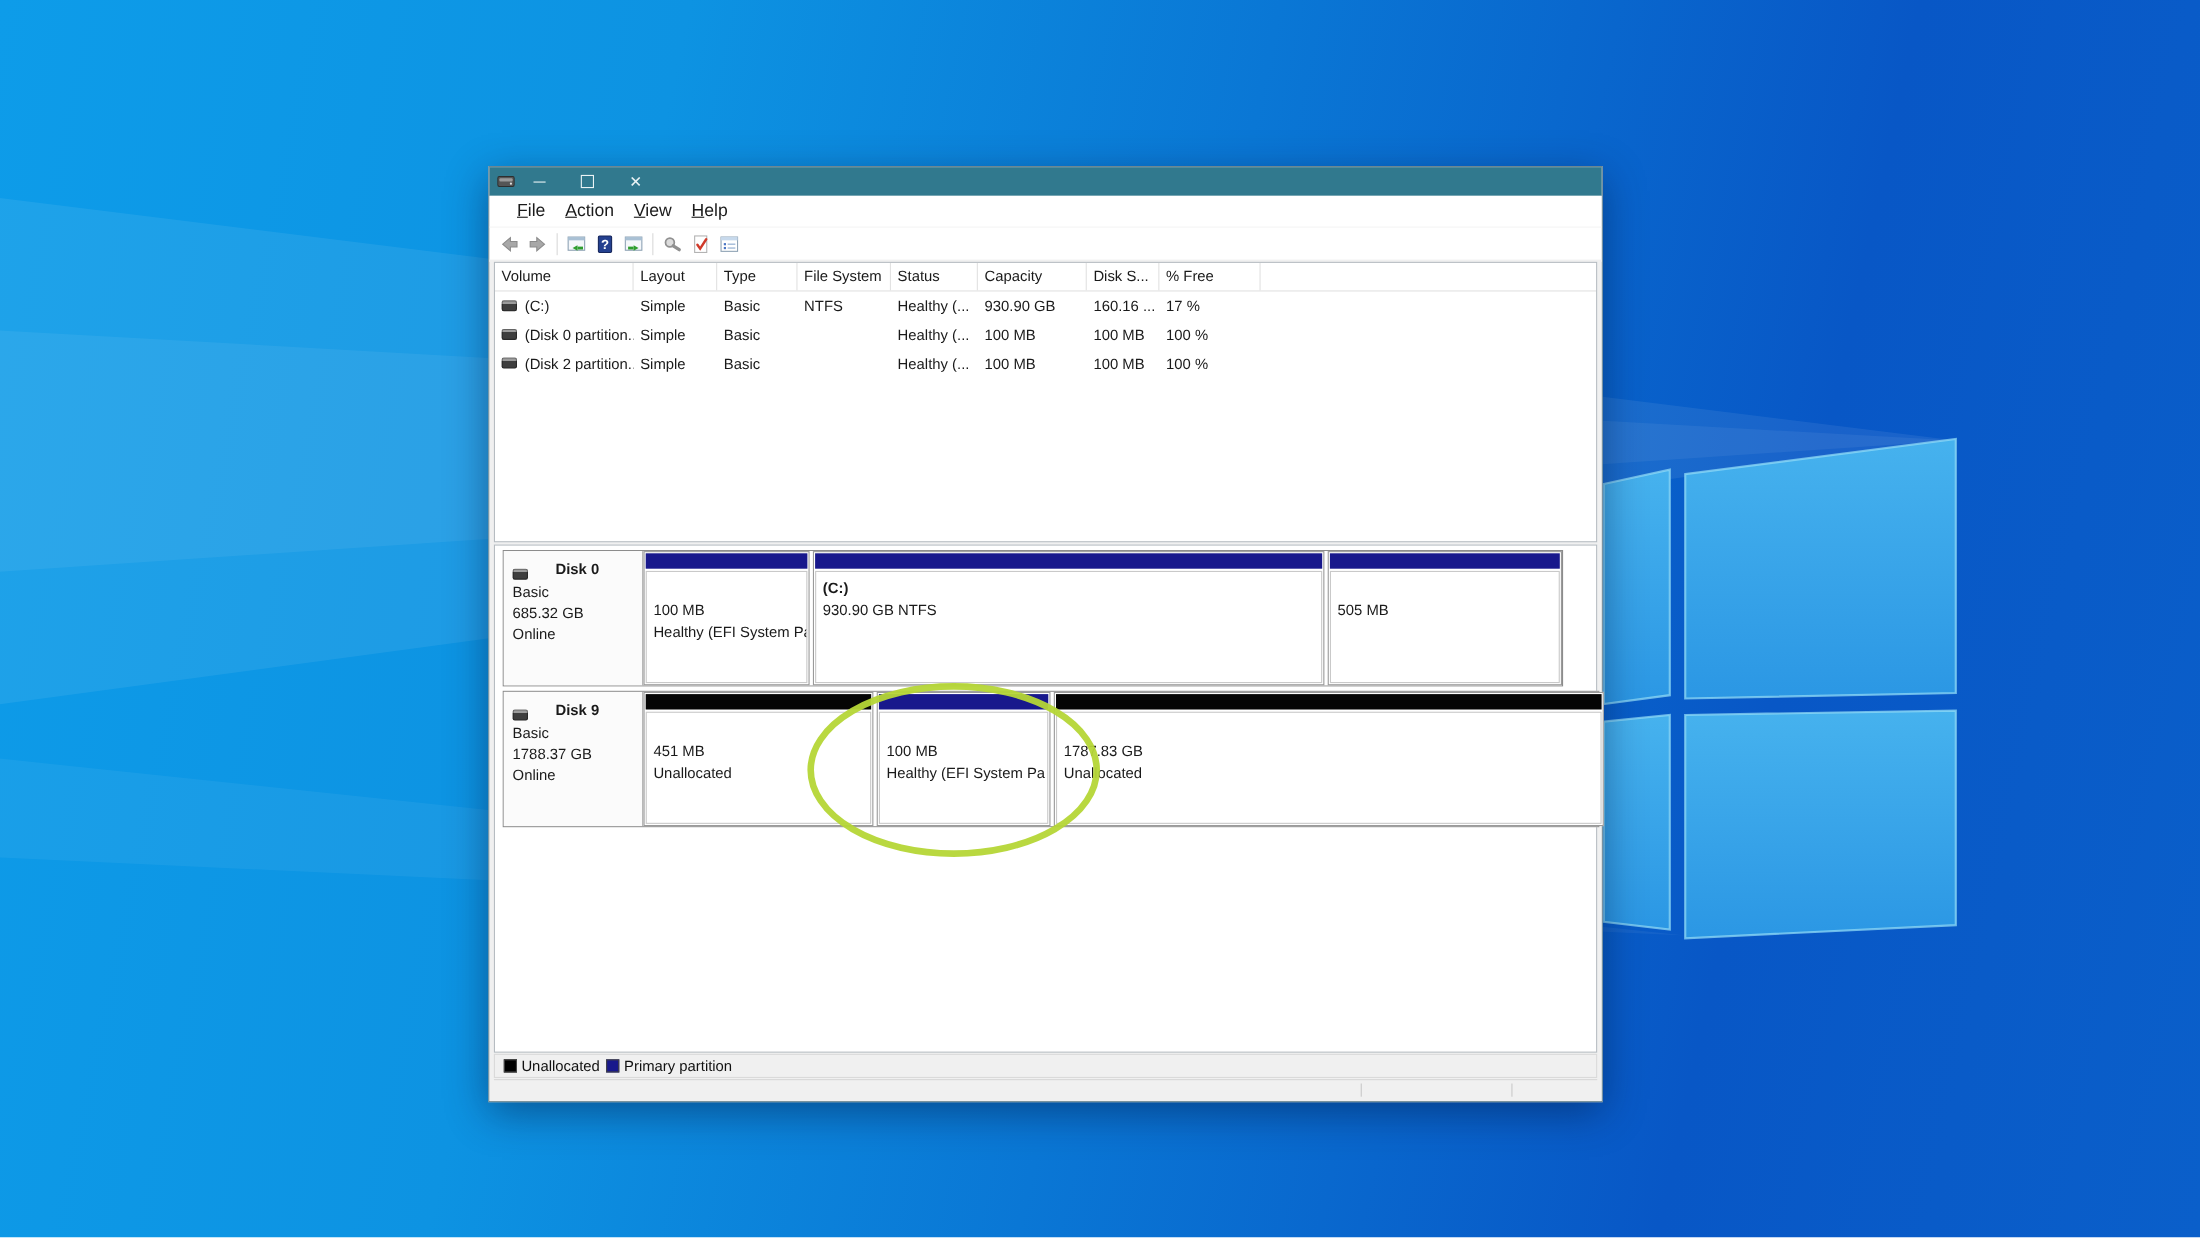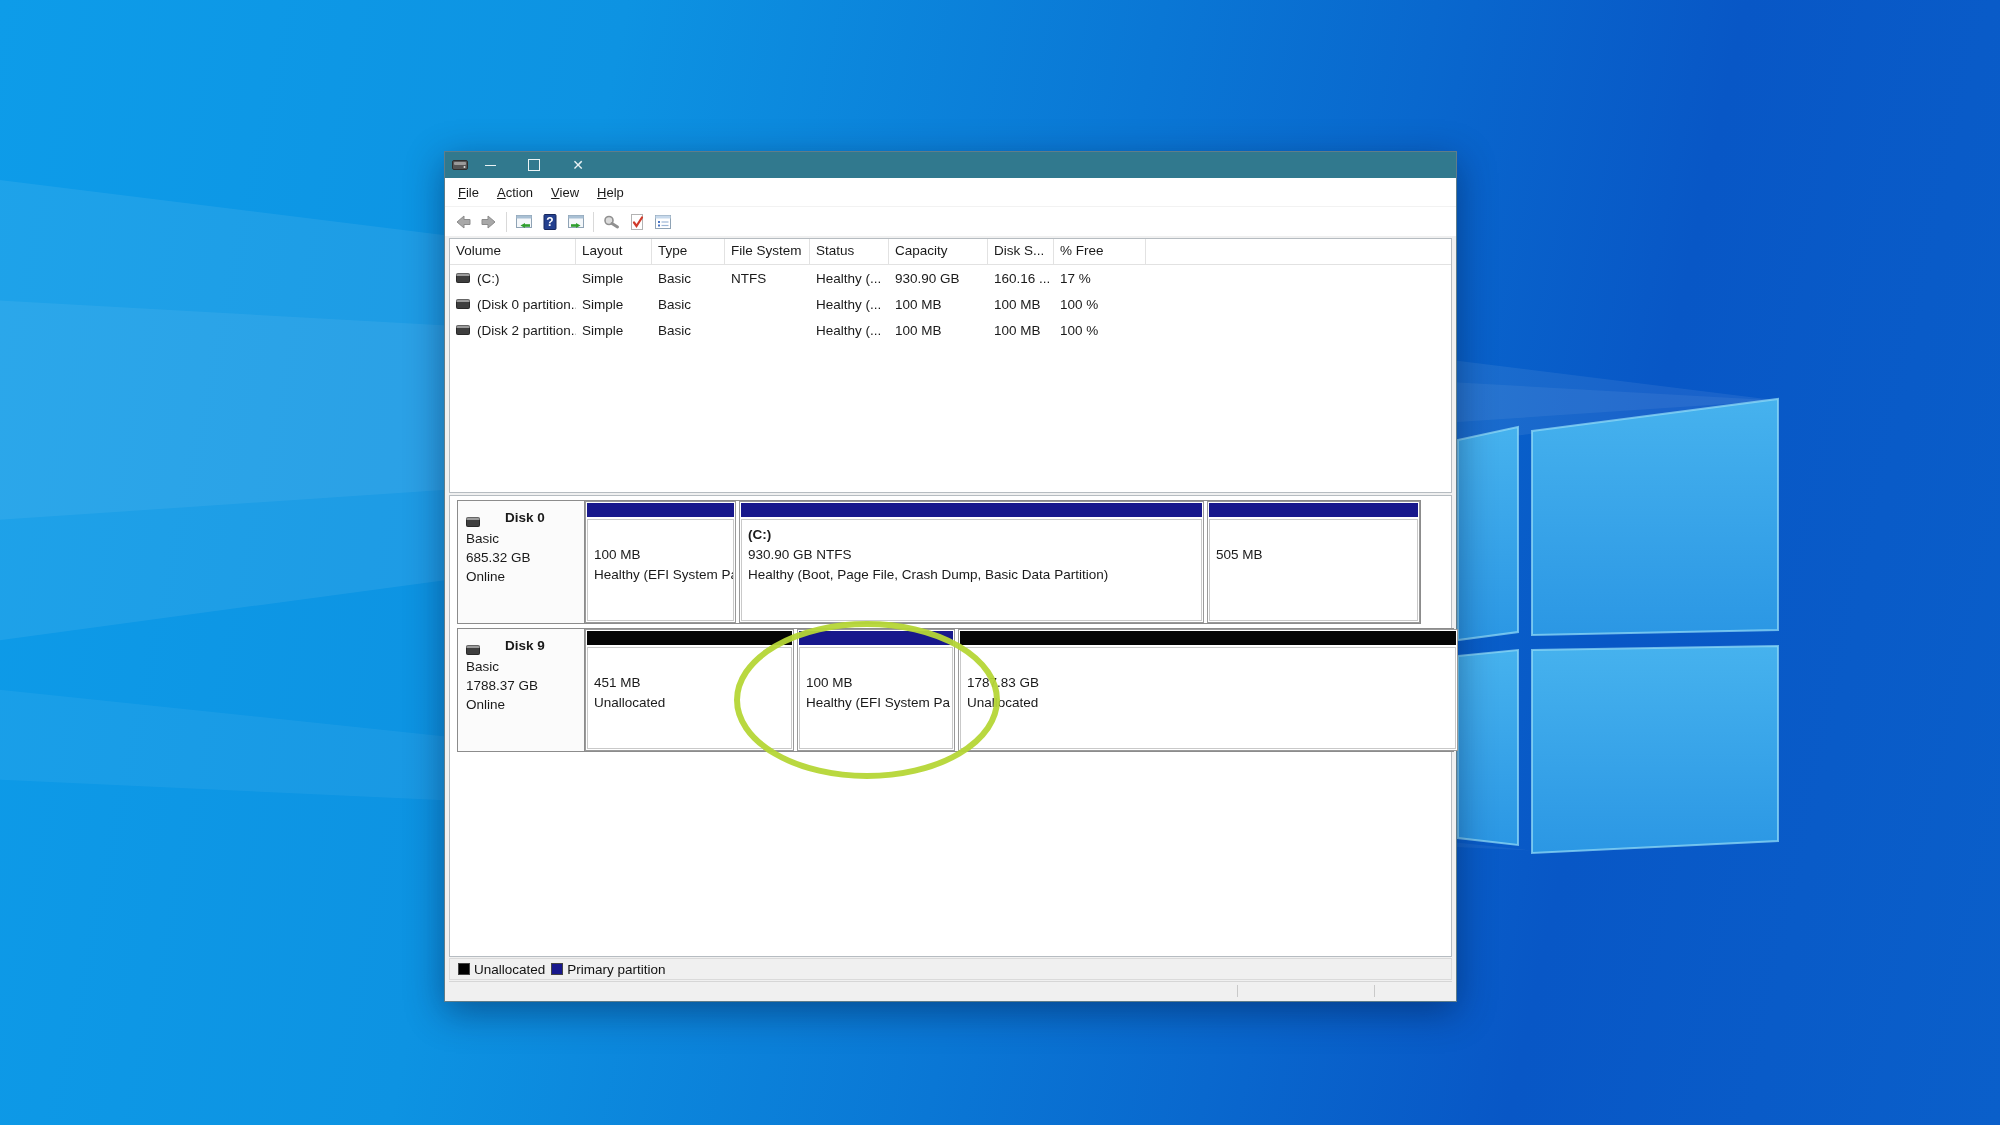--- a/index.html
+++ b/index.html
@@ -30,21 +30,21 @@
     color:#fff;font-size:14px;padding-left:7px;}
   .titlebar .t-title{margin-left:6px;flex:1;}
   .win-controls{display:flex;height:100%;}
   .win-btn{width:44px;height:100%;display:flex;align-items:center;justify-content:center;
     color:#eaf3f5;font-size:13px;cursor:default;}
   .glyph-min{display:block;width:11px;height:1px;background:#eaf3f5;}
   .glyph-max{display:block;width:10px;height:10px;border:1px solid #eaf3f5;}
   .glyph-close{font-size:14px;line-height:14px;}
 
   .menubar{height:28px;background:#ffffff;display:flex;align-items:center;
-    font-size:13px;color:#1a1a1a;border-bottom:1px solid #f2f2f2;padding-left:4px;}
+    font-size:16px;color:#1a1a1a;border-bottom:1px solid #f2f2f2;padding-left:16px;}
   .menu-item{padding:5px 9px;}
   .menu-item u{text-decoration:underline;}
 
   .toolbar{height:30px;background:#ffffff;display:flex;align-items:center;
     border-bottom:1px solid #dcdcdc;padding-left:5px;}
   .tb-btn{width:26px;height:24px;display:flex;align-items:center;justify-content:center;}
   .tb-sep{width:1px;height:20px;background:#d9d9d9;margin:0 4px;}
 
   .client{position:absolute;top:84px;left:0;right:0;bottom:0;background:#f0f0f0;}
 
@@ -282,21 +282,20 @@
               <div class="l1"></div>
               <div class="l2">100 MB</div>
               <div class="l3">Healthy (EFI System Pa</div>
             </div>
           </div>
           <div class="part" style="width:465px">
             <div class="part-bar bar-primary"></div>
             <div class="part-body">
               <div class="l1">(C:)</div>
               <div class="l2">930.90 GB NTFS</div>
-              <div class="l3">Healthy (Boot, Page File, Crash Dump, Basic Data Partition)</div>
             </div>
           </div>
           <div class="part" style="width:213px">
             <div class="part-bar bar-primary"></div>
             <div class="part-body">
               <div class="l1"></div>
               <div class="l2">505 MB</div>
               <div class="l3"></div>
             </div>
           </div>

